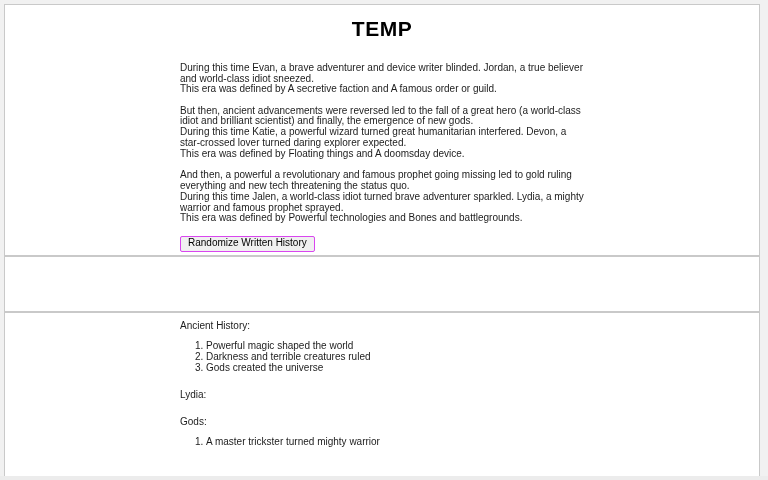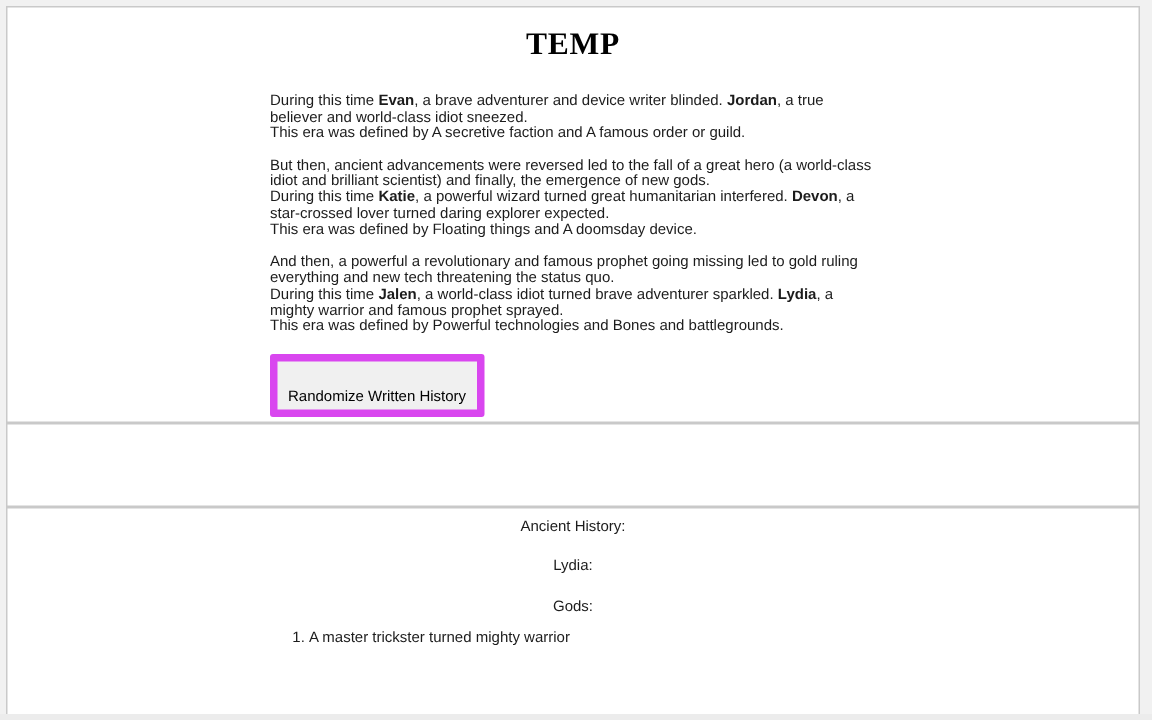--- a/index.html
+++ b/index.html
@@ -19,43 +19,42 @@
 
   
   #history-box { padding-bottom: 3px; }
   h1.title {
     text-align: center;
     font-size: 21px;
     line-height: 24px;
     margin: 12px 0 11px 0;
     color: #000;
     letter-spacing: 0.5px;
-    font-family: Liberation Serif, serif;
   }
   .history p { margin: 10px 0 10.5px 0; }
   .history p:first-child { margin-top: 0; }
-  .history b { font-weight: bold; }
+  .history b { font-weight: normal; }
   button.randomize {
     font-family: "Liberation Sans", sans-serif;
     font-size: 10px;
     color: #000;
     background: #f0f0f0;
-    border: 5px solid #d946ef;
+    border: 1px solid #d946ef;
     border-radius: 2px;
-    padding: 18px 7px 3px 7px;
+    padding: 0 7px 3px 7px;
     margin: 1px 0 0 0;
     cursor: pointer;
   }
 
   
   #empty-box { height: 56px; }
 
   
   #details-box { height: 400px; }
-  #details-box .heading { margin: 16px 0 10px 0; text-align: center; }
+  #details-box .heading { margin: 16px 0 10px 0; }
   #details-box .heading:first-child { margin-top: 8px; }
   #details-box ol { margin: 10px 0 10px 0; padding-left: 26px; }
   #details-box li { margin: 0; padding: 0; }
 
   .bottom-strip {
     position: fixed;
     left: 0; right: 0; bottom: 0;
     height: 4px;
     background: #ececec;
   }
@@ -75,20 +74,25 @@
     <div class="col">
       <button class="randomize">Randomize Written History</button>
     </div>
   </div>
 
   <div class="box" id="empty-box"></div>
 
   <div class="box" id="details-box">
     <div class="col" id="details-content">
         <p class="heading">Ancient History:</p>
+        <ol>
+          <li>Powerful magic shaped the world</li>
+          <li>Darkness and terrible creatures ruled</li>
+          <li>Gods created the universe</li>
+        </ol>
         <p class="heading">Lydia:</p>
         <p class="heading">Gods:</p>
         <ol>
           <li>A master trickster turned mighty warrior</li>
         </ol>
       </div>
   </div>
 
 </div>
 

